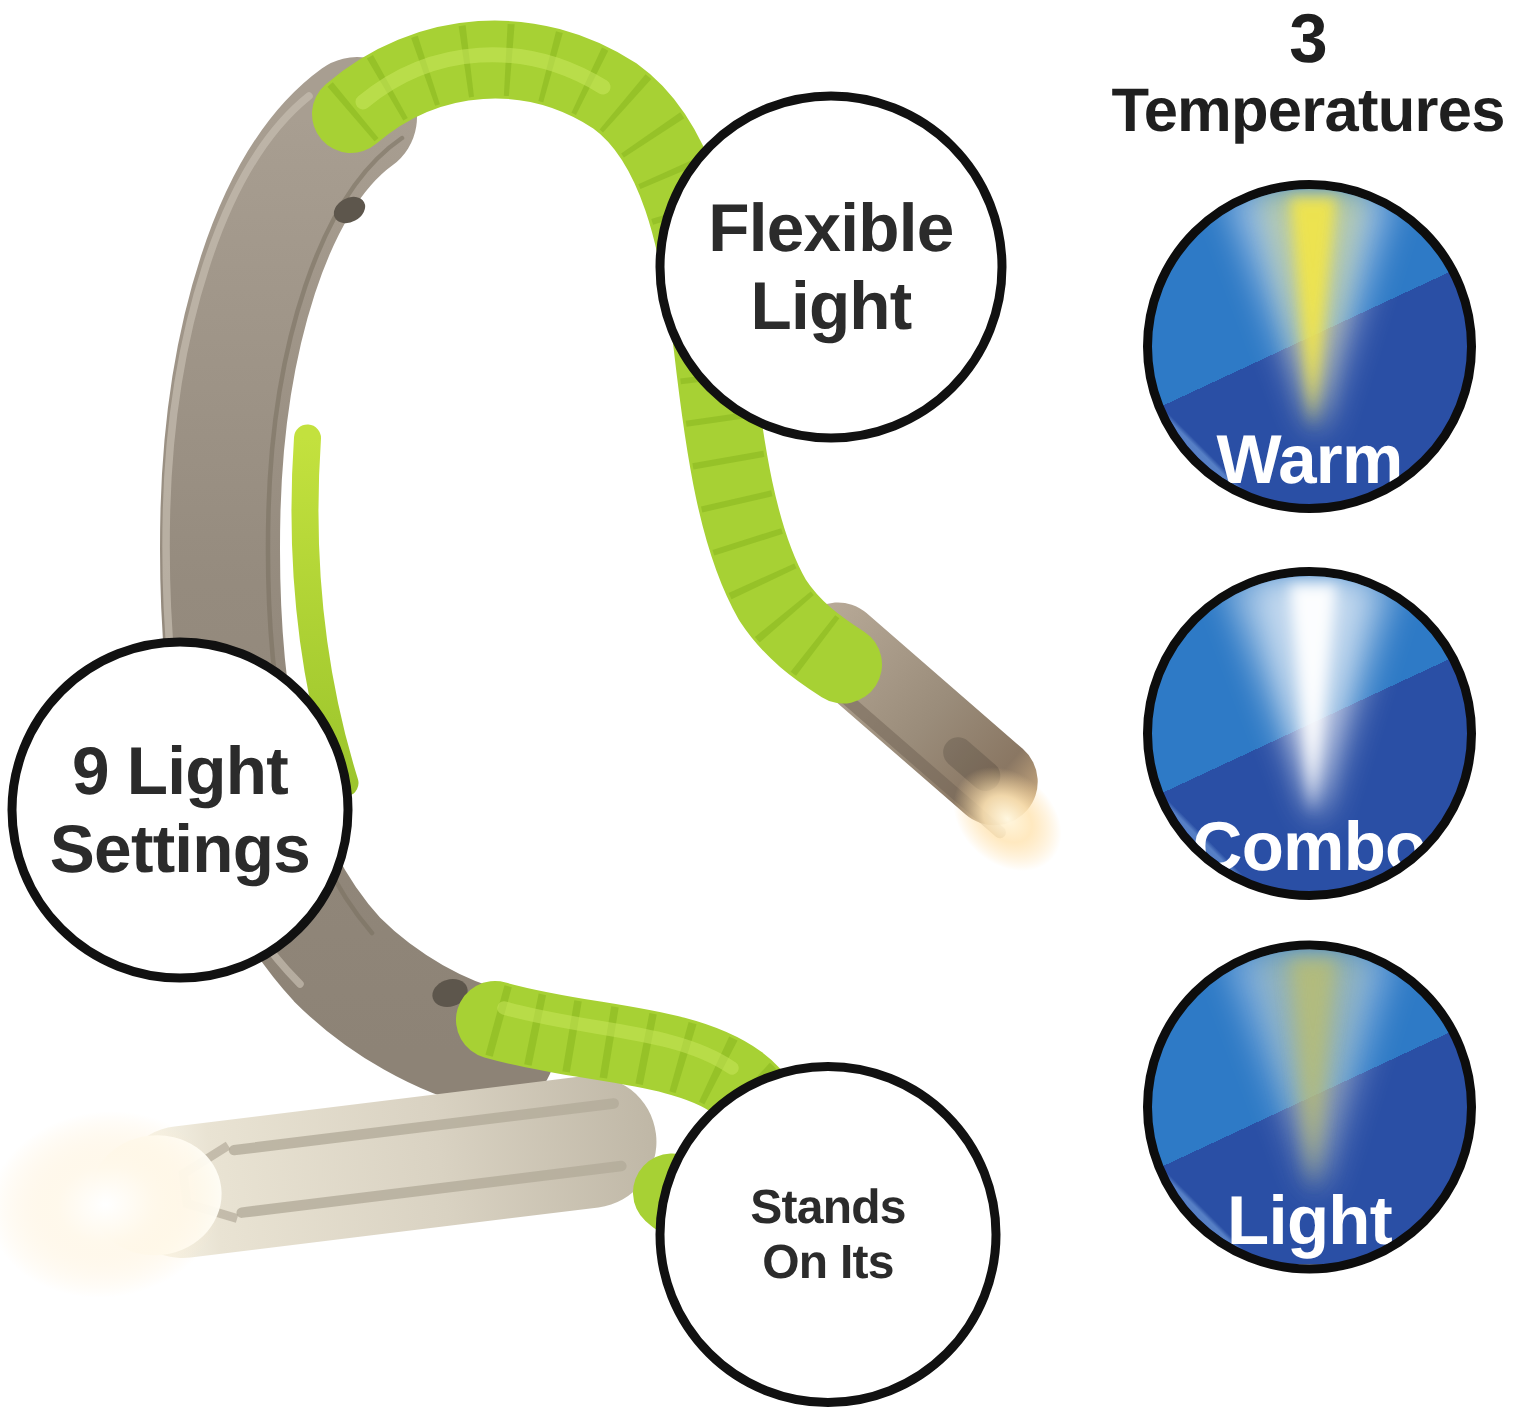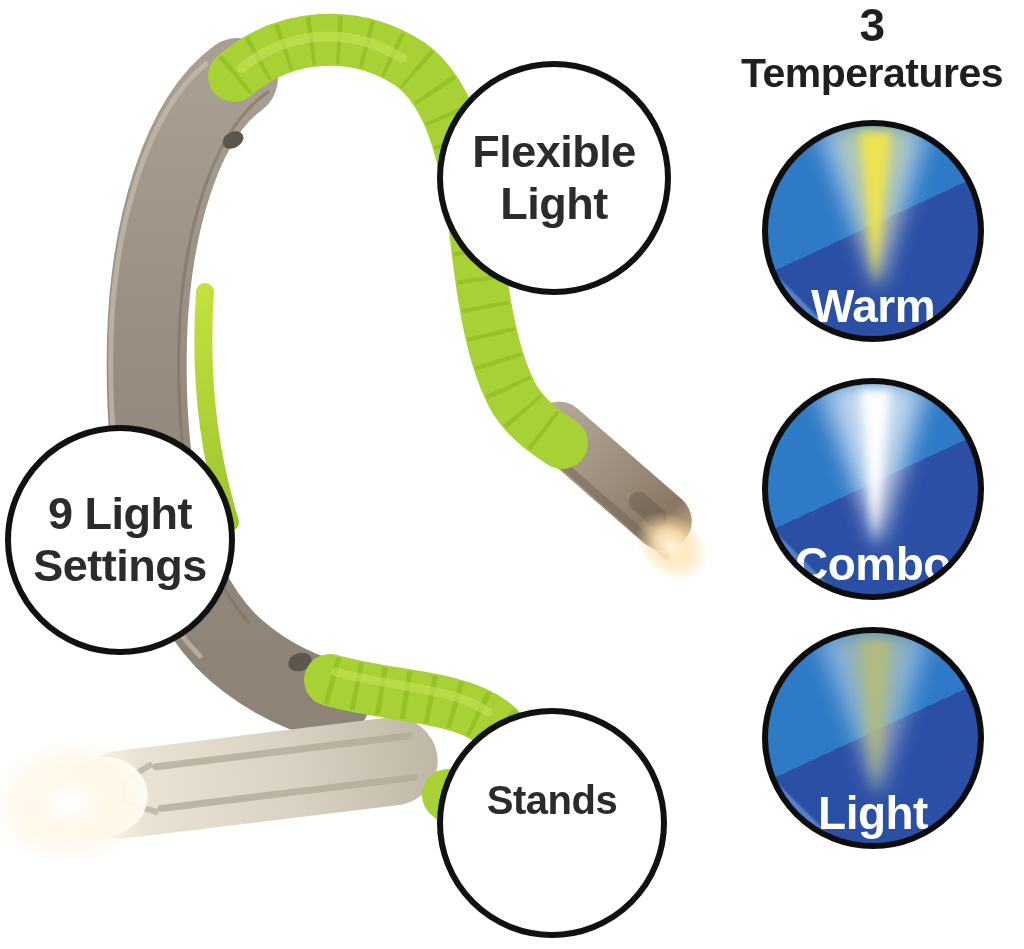--- a/index.html
+++ b/index.html
@@ -14,21 +14,21 @@
     position:absolute;border:6px solid #111111;border-radius:50%;
     background:#ffffff;display:flex;align-items:center;justify-content:center;
     text-align:center;box-sizing:border-box;
   }
   .callout .lines{
     color:#2b2b2b;font-weight:600;font-size:45px;line-height:1.16;letter-spacing:-.5px;
   }
   .co-flexible{left:437px;top:61px;width:234px;height:234px;}
   .co-settings{left:5px;top:425px;width:230px;height:230px;}
   .co-stands{left:437px;top:708px;width:230px;height:230px;font-size:44px;}
-  .co-stands .lines{font-size:40px;}
+  .co-stands .lines{font-size:32px;}
   
   .temps-title{
     position:absolute;left:700px;top:0px;width:344px;text-align:center;
     color:#1f1f1f;font-weight:600;letter-spacing:-.5px;
   }
   .temps-title .t1{font-size:46px;line-height:1.1;display:block;}
   .temps-title .t2{font-size:41px;line-height:1.1;display:block;}
   .temp-circle{
     position:absolute;width:222px;height:222px;border-radius:50%;
     border:6px solid #0d0d0d;box-sizing:border-box;overflow:hidden;
@@ -136,21 +136,21 @@
   <div class="callout co-settings">
     <div class="lines">
       <span>9 Light</span><br>
       <span>Settings</span>
     </div>
   </div>
 
   <div class="callout co-stands">
     <div class="lines">
       <span>Stands</span><br>
-      <br>
+      <span>On Its</span><br>
     </div>
   </div>
 
   <div class="temps-title">
     <span class="t1">3</span>
     <span class="t2">Temperatures</span>
   </div>
 
   <div class="temp-circle tc-warm">
     <svg class="beam" viewBox="0 0 222 222" aria-hidden="true" style="color: rgb(240, 228, 76);">

